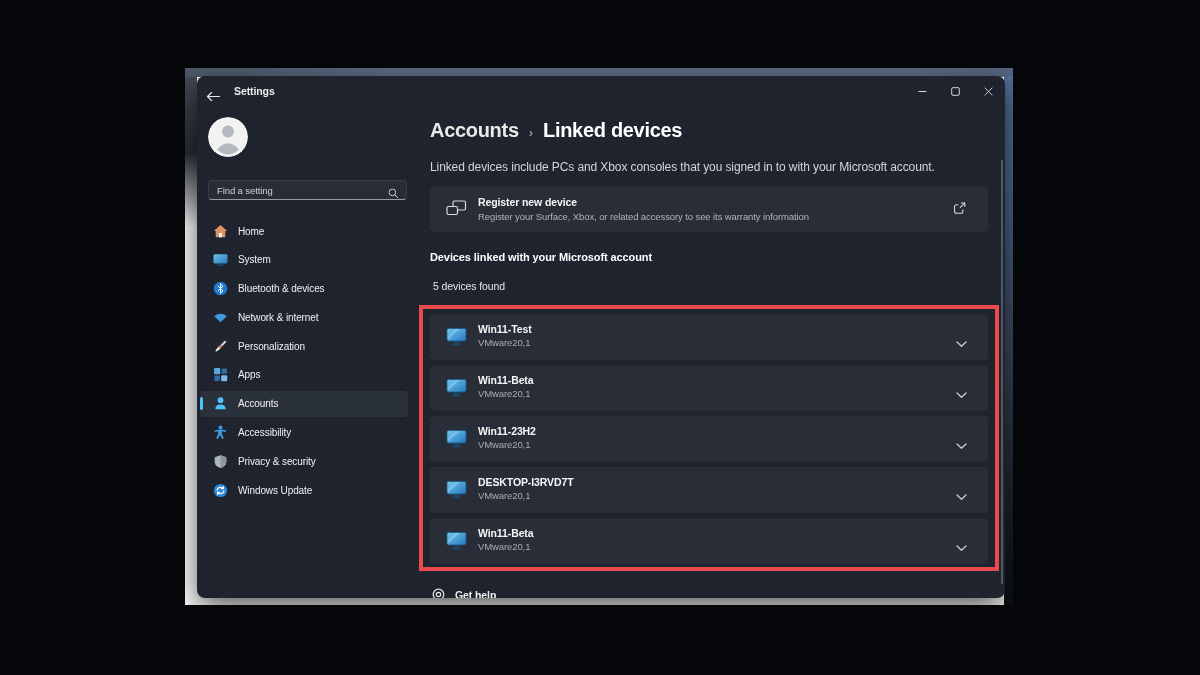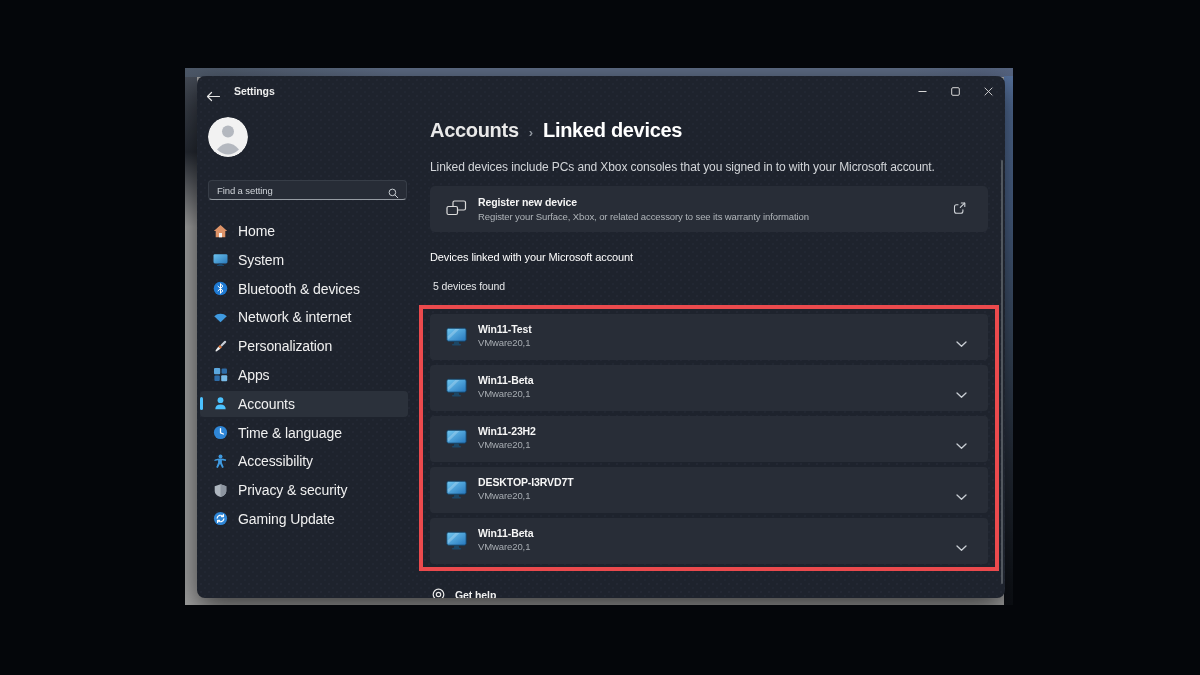--- a/index.html
+++ b/index.html
@@ -1,17 +1,17 @@
 <!DOCTYPE html>
 <html><head>
 <meta charset="utf-8">
 <style>
 * { margin:0; padding:0; box-sizing:border-box; }
 html,body { width:1200px; height:675px; background:#04060a; font-family:"Liberation Sans",sans-serif; overflow:hidden; letter-spacing:-0.1px; }
-.desktop { position:absolute; left:185px; top:68px; width:828px; height:537px; background:#a3a3a3; overflow:hidden; }
+.desktop { position:absolute; left:185px; top:68px; width:828px; height:537px; background:#ffffff; overflow:hidden; }
 .wall-top { position:absolute; left:0; top:0; right:0; height:9px; background:linear-gradient(90deg,#4d5868,#5d6c85 25%,#5d6c85 88%,#566481); }
 .wall-right { position:absolute; right:0; top:8px; width:9px; bottom:0; background:linear-gradient(#55709b 0%,#4a6288 25%,#3a4a60 50%,#232a36 75%,#0c0f14 100%); }
 .wall-left { position:absolute; left:0; top:9px; width:12px; height:150px; background:linear-gradient(#454b56 0%,#262b34 50%,rgba(10,13,18,0) 100%); }
 .window { position:absolute; left:12px; top:8px; width:808px; height:522px; background:#1e232d; border-radius:8px; overflow:hidden; box-shadow:0 10px 30px rgba(0,0,0,.65);
   background-image:radial-gradient(rgba(140,160,200,0.045) 1px, transparent 1.2px), radial-gradient(rgba(140,160,200,0.03) 1px, transparent 1.2px);
   background-size:8px 8px, 8px 8px; background-position:0 0, 4px 4px; }
 
 .back-btn { position:absolute; left:9px; top:12px; width:15px; height:11px; }
 .win-title { position:absolute; left:37px; top:9px; font-size:10.5px; font-weight:600; color:#ececec; }
 .controls { position:absolute; right:0; top:0; display:flex; }
@@ -20,34 +20,34 @@
 .avatar { position:absolute; left:11px; top:41px; width:40px; height:40px; border-radius:50%; overflow:hidden; }
 .search-box { position:absolute; left:11px; top:104px; width:199px; height:20px; background:#272c36; border:1px solid #373d47; border-bottom:1px solid #969ca3; border-radius:4px; }
 .search-text { position:absolute; left:8px; top:4px; font-size:9.5px; color:#cfd3d8; }
 .search-icon { position:absolute; right:7px; top:4px; }
 .nav { position:absolute; left:3px; top:142px; width:208px; }
 .nav-item { position:relative; height:26px; margin-bottom:2.8px; border-radius:4px; display:flex; align-items:center; padding-left:13px; }
 .nav-item.active { background:#2b313b; }
 .accent-bar { display:none; }
 .active .accent-bar { display:block; position:absolute; left:0; top:6.5px; width:3px; height:13px; border-radius:2px; background:#4cc2ff; }
 .nav-icon { width:15px; height:15px; flex:0 0 15px; }
-.nav-label { font-size:14px; color:#f0f0f0; margin-left:10px; white-space:nowrap; }
+.nav-label { font-size:10px; color:#f0f0f0; margin-left:10px; white-space:nowrap; }
 
 .content { position:absolute; left:233px; top:34px; width:575px; height:488px; }
 .breadcrumb { position:absolute; left:0; top:8px; height:24px; line-height:24px; white-space:nowrap; }
 .bc-parent { font-size:20px; font-weight:600; color:#e9e9e9; letter-spacing:-0.3px; }
 .bc-sep { font-size:13px; color:#8f969e; margin:0 10px; font-weight:700; }
 .bc-current { font-size:20px; font-weight:600; color:#ffffff; letter-spacing:-0.3px; }
 .page-desc { position:absolute; left:0; top:50px; font-size:12px; color:#d2d5d9; }
 .register-card { position:absolute; left:0; top:76px; width:558px; height:46px; background:#282d37; border-radius:5px; }
 .reg-icon { position:absolute; left:16px; top:14px; }
 .reg-title { position:absolute; left:48px; top:10px; font-size:10.5px; font-weight:700; color:#f5f5f5; }
 .reg-desc { position:absolute; left:48px; top:25px; font-size:9.5px; color:#b0b5ba; }
 .ext-icon { position:absolute; right:22px; top:16px; }
-.section-title { position:absolute; left:0; top:141px; font-size:11px; font-weight:400; color:#ffffff; }
+.section-title { position:absolute; left:0; top:141px; font-size:11px; font-weight:700; color:#ffffff; }
 .count { position:absolute; left:3px; top:170px; font-size:10.5px; color:#e4e6e8; }
 .red-box { position:absolute; left:-11px; top:195px; width:580px; height:266px; border:4px solid #eb4a4d; }
 .device-card { position:absolute; left:0; width:558px; height:46px; background:#282d37; border-radius:4px; }
 .dev-icon { position:absolute; left:16px; top:13px; }
 .dev-name { position:absolute; left:48px; top:9px; font-size:10.5px; font-weight:700; color:#f7f7f7; }
 .dev-model { position:absolute; left:48px; top:23px; font-size:9.5px; color:#a7acb2; }
 .chev { position:absolute; right:21px; top:20px; }
 .get-help { position:absolute; left:2px; top:478px; display:flex; align-items:flex-end; }
 .gh-icon { width:13px; height:13px; }
 .gh-label { font-size:10.5px; font-weight:600; color:#f0f0f0; margin-left:10px; }
@@ -167,28 +167,20 @@
       <div class="nav-item active">
         <svg class="nav-icon" viewBox="0 0 15 15">
             <circle cx="7.5" cy="4.2" r="2.9" fill="#4cc2ff"></circle>
             <path d="M2.3 13.2 q0 -4.8 5.2 -4.8 t5.2 4.8 Z" fill="#4cc2ff"></path>
           </svg>
         <span class="nav-label">Accounts</span>
         <span class="accent-bar"></span>
       </div>
       <div class="nav-item">
         <svg class="nav-icon" viewBox="0 0 15 15">
-            <circle cx="7.5" cy="7.5" r="6.6" fill="#2f86d6"></circle>
-            <path d="M7.5 7.8 V3.6 M7.5 7.8 L10.4 9" stroke="#fff" stroke-width="1.3" stroke-linecap="round" fill="none"></path>
-          </svg>
-        <span class="nav-label">Time &amp; language</span>
-
-      </div>
-      <div class="nav-item">
-        <svg class="nav-icon" viewBox="0 0 15 15">
             <circle cx="7.5" cy="2.5" r="2" fill="#3f9ae0"></circle>
             <path d="M1.8 5.4 q5.7 -1.6 11.4 0 l-0.4 1.5 -3.9 -0.7 v2.6 l1.9 4.4 -1.6 0.8 -2.2 -4.2 -2.2 4.2 -1.6 -0.8 1.9 -4.4 V6.2 l-3.9 0.7 Z" fill="#3f9ae0"></path>
           </svg>
         <span class="nav-label">Accessibility</span>
 
       </div>
       <div class="nav-item">
         <svg class="nav-icon" viewBox="0 0 15 15">
             <path d="M7.5 1.2 l5.8 2.1 v4.6 q0 4.2 -5.8 6 Q1.7 12.1 1.7 7.9 V3.3 Z" fill="#aeb6bf"></path>
             <path d="M7.5 1.2 l5.8 2.1 v4.6 q0 4.2 -5.8 6 Z" fill="#8d95a0"></path>
@@ -197,21 +189,21 @@
 
       </div>
       <div class="nav-item">
         <svg class="nav-icon" viewBox="0 0 15 15">
             <circle cx="7.5" cy="7.5" r="6.6" fill="#2f86d6"></circle>
             <path d="M4.1 7.2 a3.5 3.5 0 0 1 6 -1.8" stroke="#fff" stroke-width="1.2" fill="none" stroke-linecap="round"></path>
             <path d="M10.4 3.6 v2 h-2" stroke="#fff" stroke-width="1.2" fill="none" stroke-linecap="round" stroke-linejoin="round"></path>
             <path d="M10.9 7.8 a3.5 3.5 0 0 1 -6 1.8" stroke="#fff" stroke-width="1.2" fill="none" stroke-linecap="round"></path>
             <path d="M4.6 11.4 v-2 h2" stroke="#fff" stroke-width="1.2" fill="none" stroke-linecap="round" stroke-linejoin="round"></path>
           </svg>
-        <span class="nav-label">Gaming Update</span>
+        <span class="nav-label">Windows Update</span>
 
       </div>
     </div>
 
     <div class="content">
       <div class="breadcrumb">
         <span class="bc-parent">Accounts</span><span class="bc-sep">›</span><span class="bc-current">Linked devices</span>
       </div>
       <div class="page-desc">Linked devices include PCs and Xbox consoles that you signed in to with your Microsoft account.</div>
 

